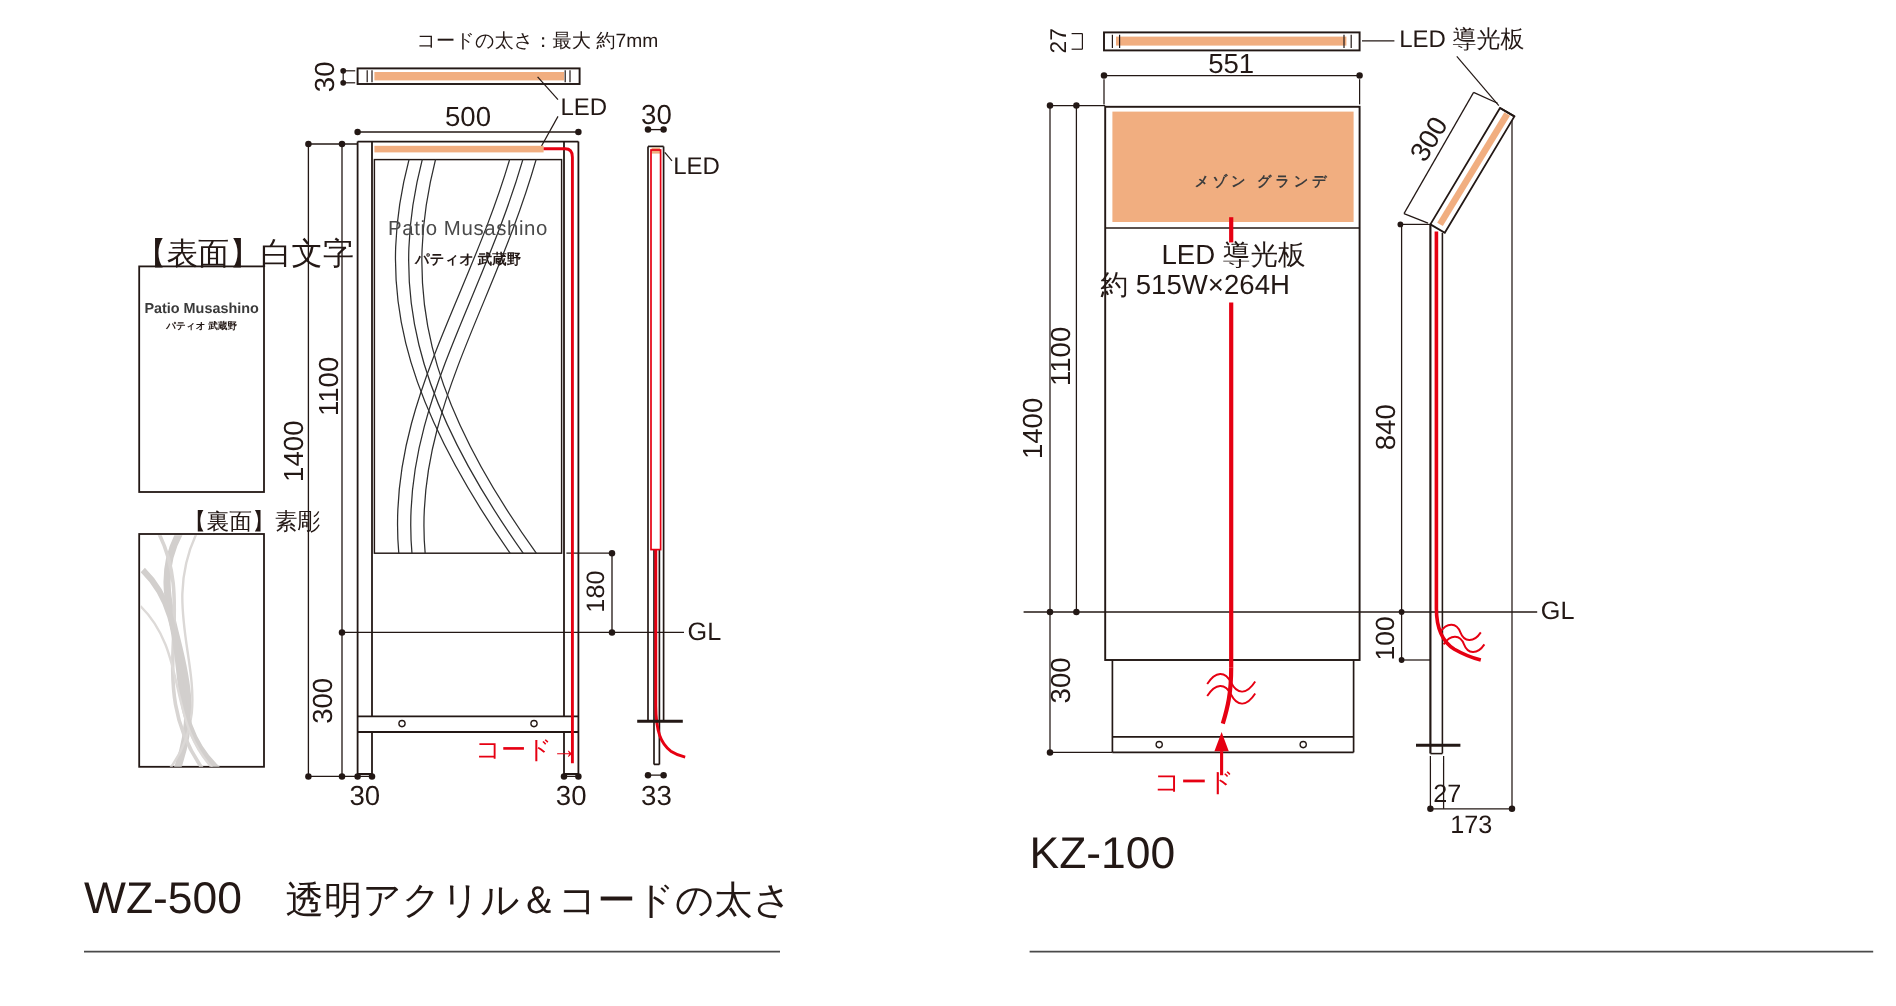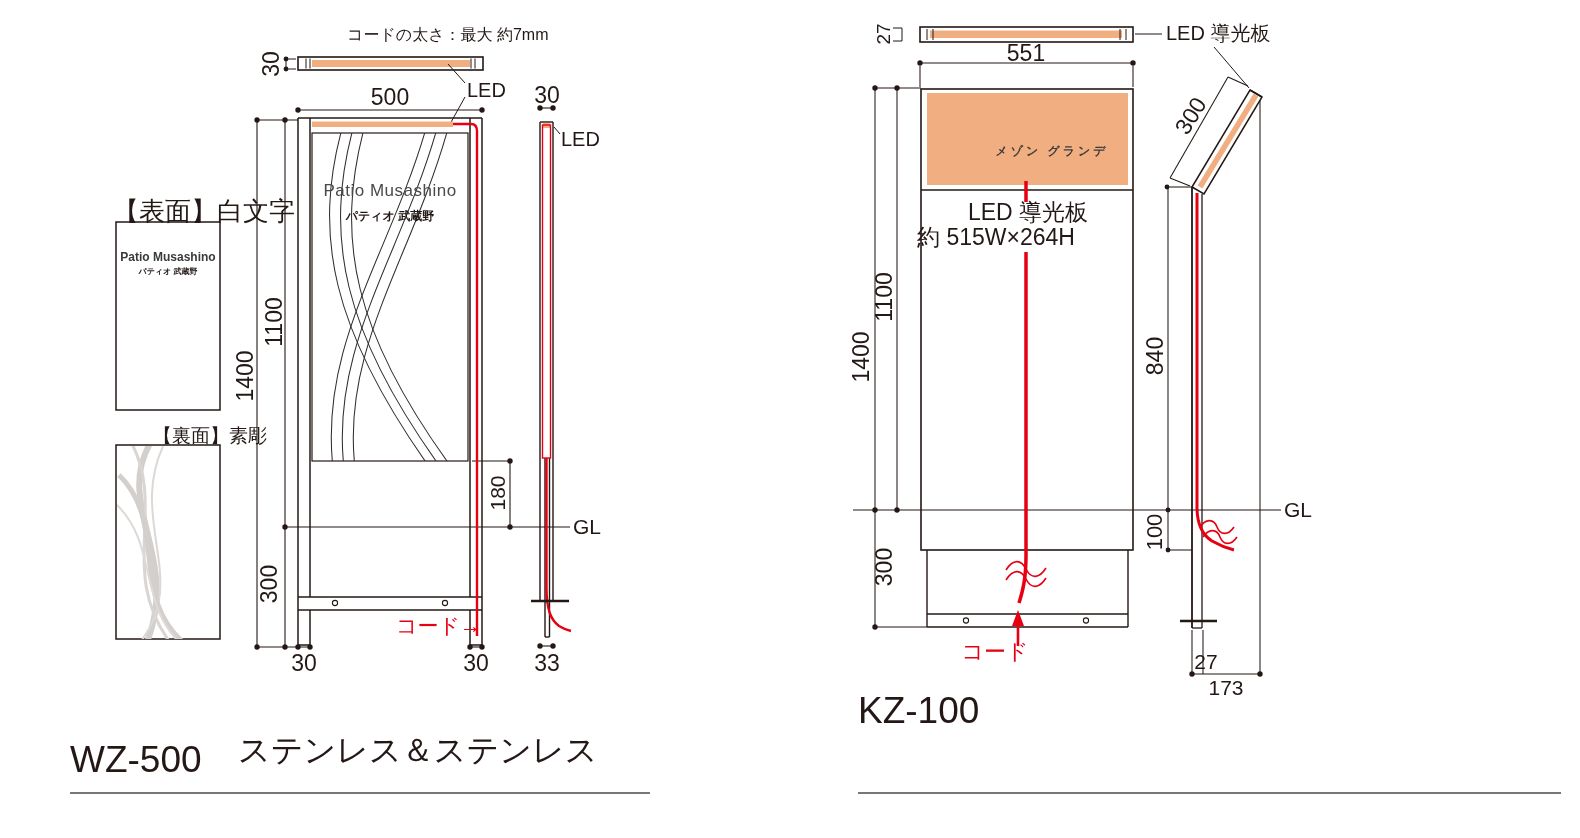--- a/index.html
+++ b/index.html
@@ -261,22 +261,22 @@
 <div class="t rot" style="left:245px;top:376px;font-size:23px;">1400</div>
 <div class="t rot" style="left:274px;top:322px;font-size:23px;">1100</div>
 <div class="t rot" style="left:497px;top:493px;font-size:21px;">180</div>
 <div class="t" style="left:573px;top:516px;font-size:21px;">GL</div>
 <div class="t rot" style="left:269px;top:584px;font-size:23px;">300</div>
 <div class="t red" style="left:396px;top:615px;font-size:21px;">コード→</div>
 <div class="t ctr" style="left:304px;top:652px;font-size:23px;">30</div>
 <div class="t ctr" style="left:476px;top:652px;font-size:23px;">30</div>
 <div class="t ctr" style="left:547px;top:652px;font-size:23px;text-align:center;">33</div>
 
-<div class="t" style="left:70px;top:730px;font-size:37px;margin-top:11px;">WZ-500</div>
-<div class="t" style="left:238px;top:734px;font-size:32px;">ステンレス＆ステンレス</div>
+<div class="t" style="left:70px;top:730px;font-size:37px;">WZ-500</div>
+<div class="t" style="left:238px;top:734px;font-size:32px;">透明アクリル＆コードの太さ</div>
 
 <div class="t rot" style="left:883px;top:34px;font-size:19px;">27</div>
 <div class="t" style="left:1166px;top:23px;font-size:20px;">LED 導光板</div>
 <div class="t ctr" style="left:1026px;top:42px;font-size:23px;">551</div>
 
 <div class="t ctr bold" style="left:1028px;top:145px;font-size:12px;letter-spacing:3px;color:#3c3c3c;margin-left:24px;">メゾン グランデ</div>
 <div class="t ctr" style="left:1028px;top:201px;font-size:23px;">LED 導光板</div>
 <div class="t ctr" style="left:996px;top:226px;font-size:23px;">約 515W×264H</div>
 
 <div class="t rot" style="left:861px;top:357px;font-size:23px;">1400</div>

